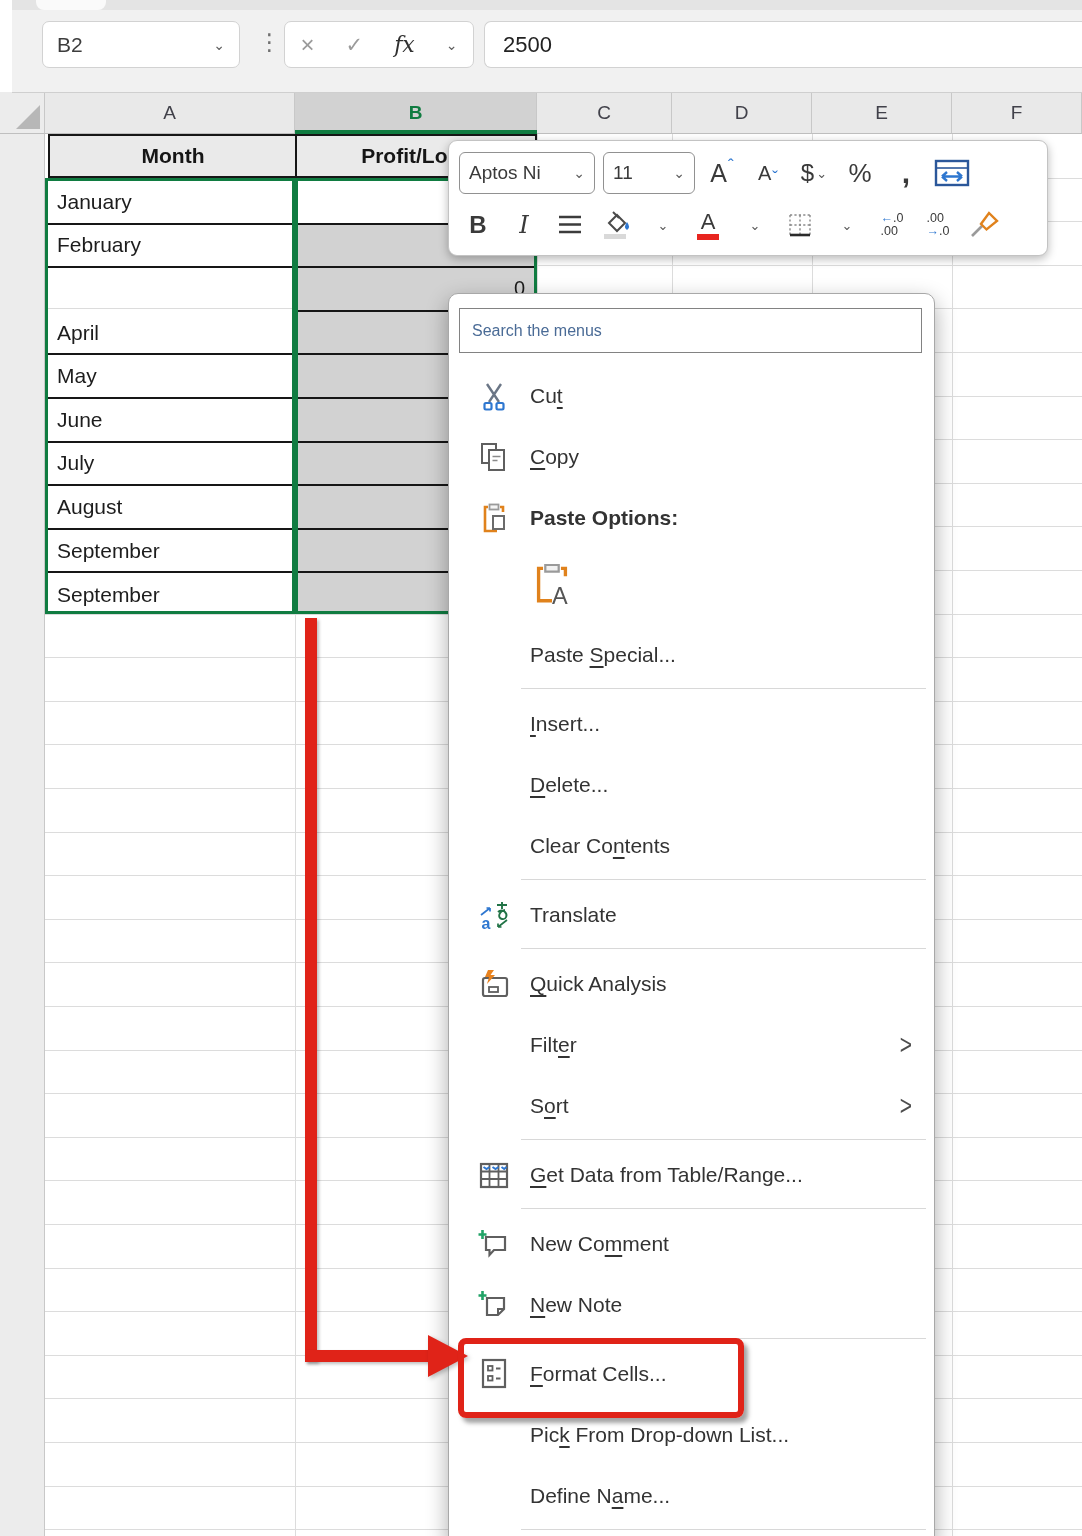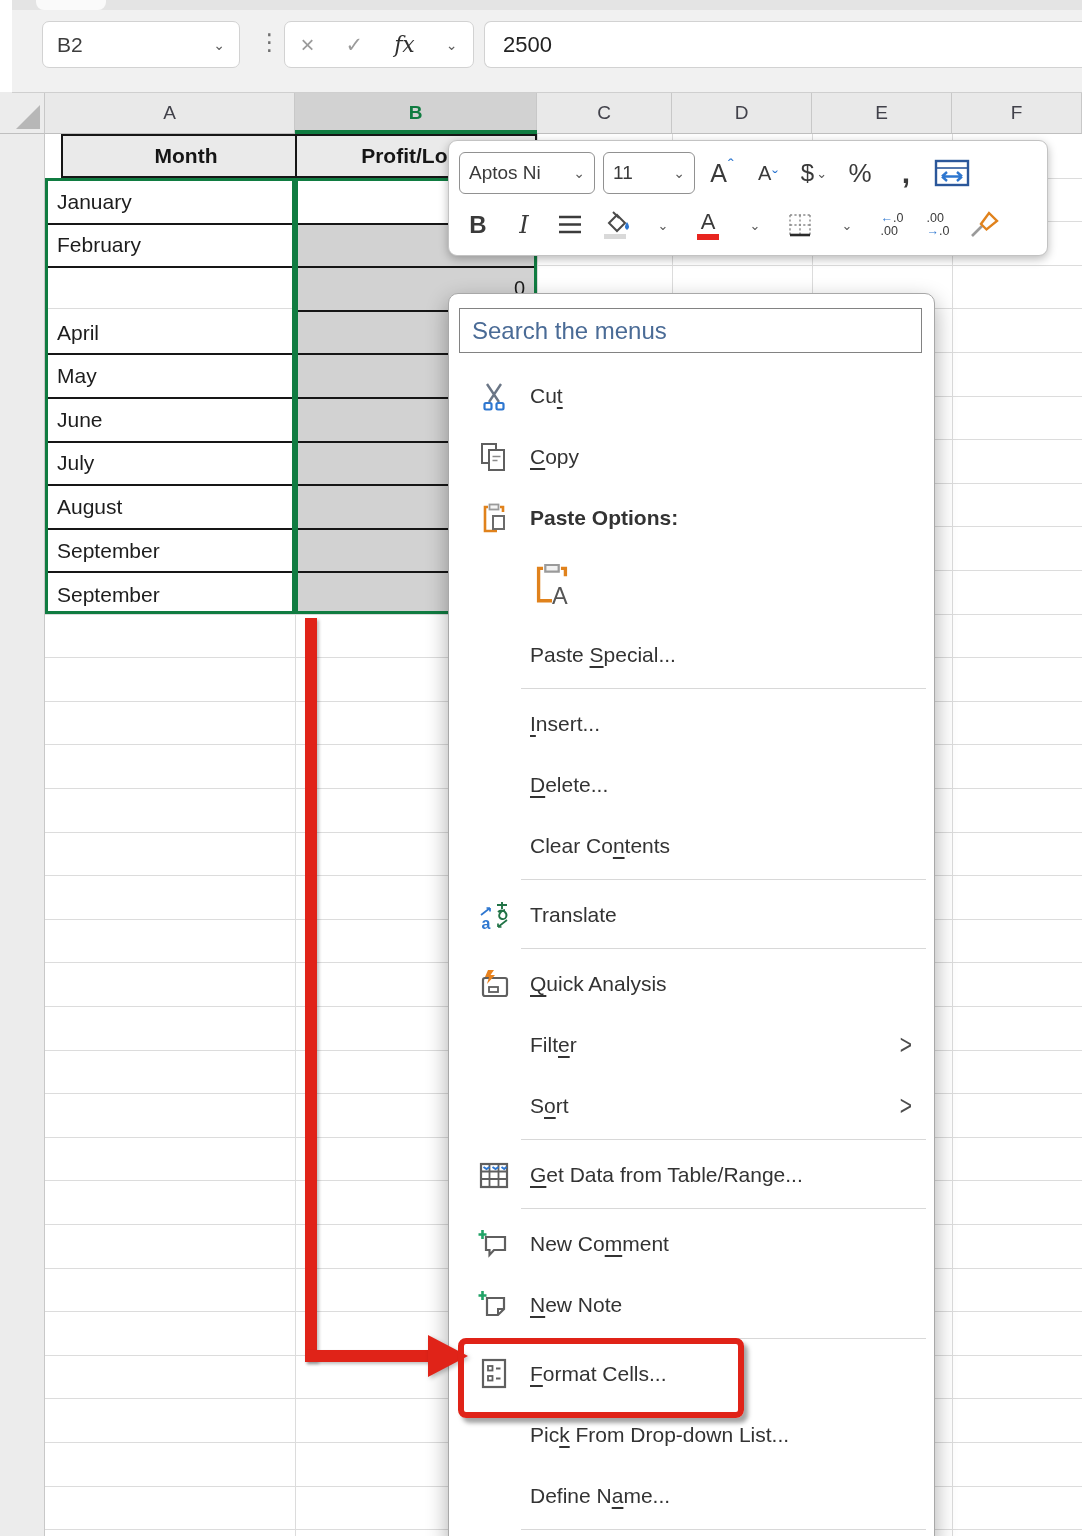--- a/index.html
+++ b/index.html
@@ -88,21 +88,21 @@
   .italI{font-family:"DejaVu Serif","Liberation Serif",serif;font-style:italic;font-size:24px;}
   .fcA{font-size:22px;border-bottom:6px solid #e8251f;line-height:1.05;padding:0 4px;color:#3a3a3a;}
   .decs{display:flex;flex-direction:column;font-size:12.5px;line-height:13px;color:#3a3a3a;align-items:flex-start;}
   .blue{color:#2e77d0;}
   .mchev{font-size:13px;color:#555;margin-left:2px;}
   
   .menu{position:absolute;left:448px;top:293px;width:487px;height:1250px;background:#fff;
         border:1px solid #a8a8a8;border-radius:10px 10px 0 0;box-shadow:0 8px 22px rgba(0,0,0,.33);
         z-index:30;box-sizing:border-box;}
   .search{display:block;margin:14px 10px 12px 10px;width:463px;height:45px;border:1.5px solid #828282;
-          border-radius:0;background:#fff;box-sizing:border-box;padding:12px 12px;font-size:24px;
+          border-radius:0;background:#fff;box-sizing:border-box;padding:12px 12px;font-size:16px;
           font-family:"Liberation Sans","DejaVu Sans",sans-serif;color:#4a6b96;outline:none;}
   .search::placeholder{color:#4a6b96;opacity:1;}
   .mi{display:flex;align-items:center;height:61px;padding-left:26px;font-size:21px;color:#333;}
   .mi .ic{width:38px;display:flex;justify-content:center;align-items:center;margin-right:17px;}
   .mi .lbl{white-space:nowrap;}
   .mi .lbl.b{font-weight:bold;}
   .ac{text-decoration:underline;text-underline-offset:4px;}
   .sub{margin-left:auto;margin-right:22px;color:#4d4d4d;font-size:21px;transform:scaleY(1.35);font-weight:300;}
   .msep{height:1px;background:#d8d8d8;margin:3px 8px 4px 72px;}
   .paste-row{height:76px;display:flex;align-items:center;padding-left:84px;}
@@ -209,21 +209,21 @@
       <div class="rowhdr" style="top: 1180.4px;">25</div>
       <div class="rowhdr" style="top: 1224px;">26</div>
       <div class="rowhdr" style="top: 1267.6px;">27</div>
       <div class="rowhdr" style="top: 1311.2px;">28</div>
       <div class="rowhdr" style="top: 1354.8px;">29</div>
       <div class="rowhdr" style="top: 1398.4px;">30</div>
       <div class="rowhdr" style="top: 1442px;">31</div>
       <div class="rowhdr" style="top: 1485.6px;">32</div>
     </div>
 
-  <div class="hdrcell" style="left:61px;width:250px;">Month</div>
+  <div class="hdrcell" style="left:48px;width:250px;">Month</div>
   <div class="hdrcell" style="left:295px;width:242px;">Profit/Loss</div>
   <div class="range" id="arange" style="left:45px;width:250px;">
       <div class="cellA" style="top: 0px;">January</div>
       <div class="cellA" style="top: 43.6px;">February</div>
       <div class="cellA" style="top: 130.8px;">April</div>
       <div class="cellA" style="top: 174.4px;">May</div>
       <div class="cellA" style="top: 261.6px;">July</div>
       <div class="cellA" style="top: 218px;">June</div>
       <div class="cellA" style="top: 305.2px;">August</div>
       <div class="cellA" style="top: 348.8px;">September</div>

